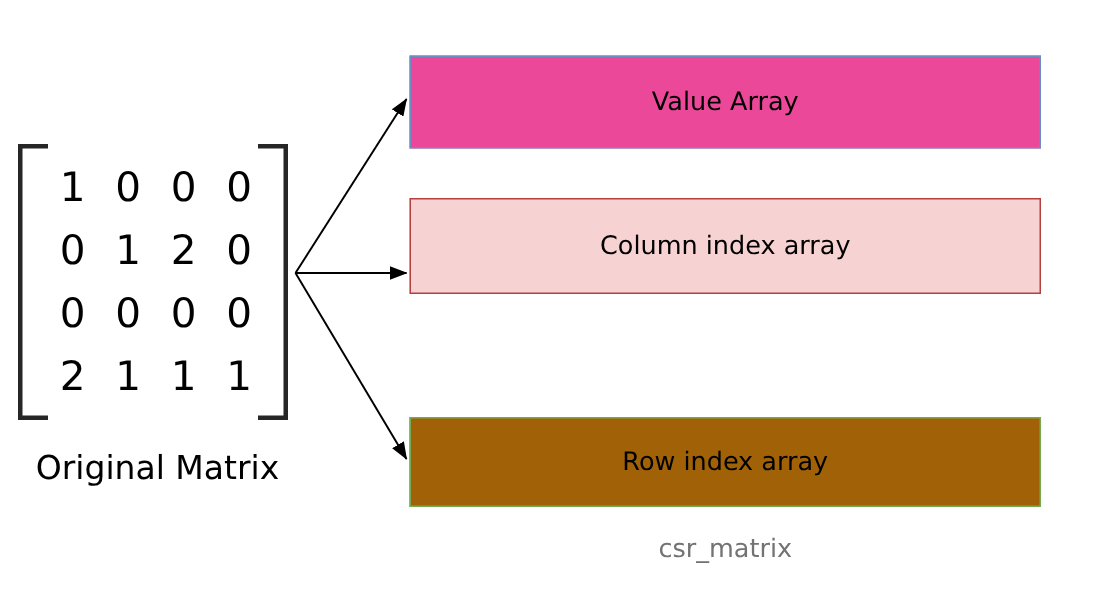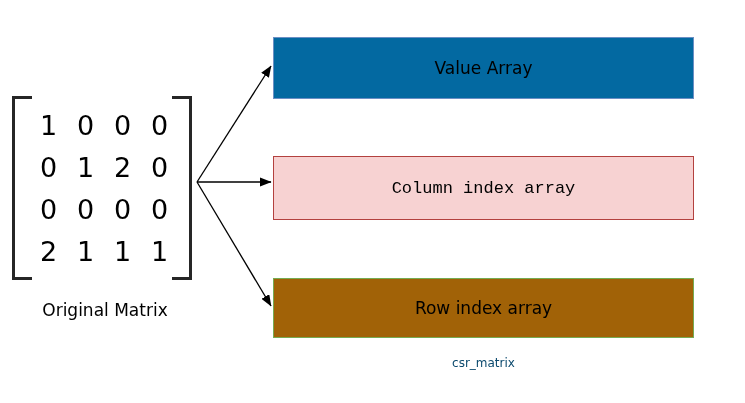--- a/index.html
+++ b/index.html
@@ -63,21 +63,21 @@
     font-size: 27px;
     color: #000000;
     line-height: 1;
   }
   #original-matrix-caption {
     position: absolute;
     left: 0px;
     top: 300px;
     width: 210px;
     text-align: center;
-    font-size: 17px;
+    font-size: 22px;
     color: #000000;
   }
 
   
   #arrow-layer {
     position: absolute;
     left: 0;
     top: 0;
     width: 745px;
     height: 403px;
@@ -98,41 +98,40 @@
     font-size: 17px;
     color: #000000;
   }
   #value-array-box {
     top: 37px;
     height: 62px;
     background: #dce6f6;
     border-color: #6b8fc4;
   }
   #column-index-array-box {
-    top: 156px;
+    top: 132px;
     height: 64px;
     background: #f7d2d2;
     border-color: #b3413f;
-    font-family: Liberation Mono, monospace;
   }
   #row-index-array-box {
     top: 278px;
     height: 60px;
     background: #d6e8cd;
     border-color: #76ab52;
   }
 
   #csr-matrix-caption {
     position: absolute;
     left: 273px;
     top: 356px;
     width: 421px;
     text-align: center;
-    font-size: 12px;
-    color: #0c4a6e;
+    font-size: 17px;
+    color: #737373;
   }
 </style>
 </head>
 <body>
 
 <div id="canvas">
 
   <div id="matrix-figure">
     <div class="bracket left"></div>
     <div class="bracket right"></div>
@@ -170,21 +169,21 @@
     <defs>
       <marker id="arrowhead" markerWidth="9" markerHeight="7" refX="8.5" refY="3.5" orient="auto" markerUnits="strokeWidth">
         <polygon points="0 0, 9 3.5, 0 7" fill="#000000"></polygon>
       </marker>
     </defs>
     <line id="arrow-to-value-array" x1="197" y1="182" x2="271" y2="66" stroke="#000000" stroke-width="1.3" marker-end="url(#arrowhead)"></line>
     <line id="arrow-to-column-index-array" x1="197" y1="182" x2="271" y2="182" stroke="#000000" stroke-width="1.3" marker-end="url(#arrowhead)"></line>
     <line id="arrow-to-row-index-array" x1="197" y1="182" x2="271" y2="306" stroke="#000000" stroke-width="1.3" marker-end="url(#arrowhead)"></line>
   </svg>
 
-  <div class="array-box" id="value-array-box" style="background: #0369a1; border-color: rgb(107, 143, 196);">
+  <div class="array-box" id="value-array-box" style="background: #ec4899; border-color: rgb(107, 143, 196);">
     <span>Value Array</span>
   </div>
   <div class="array-box" id="column-index-array-box" style="background: rgb(247, 210, 210); border-color: rgb(179, 65, 63);">
     <span>Column index array</span>
   </div>
   <div class="array-box" id="row-index-array-box" style="background: #a16207; border-color: rgb(118, 171, 82);">
     <span>Row index array</span>
   </div>
 
   <div id="csr-matrix-caption">csr_matrix</div>

